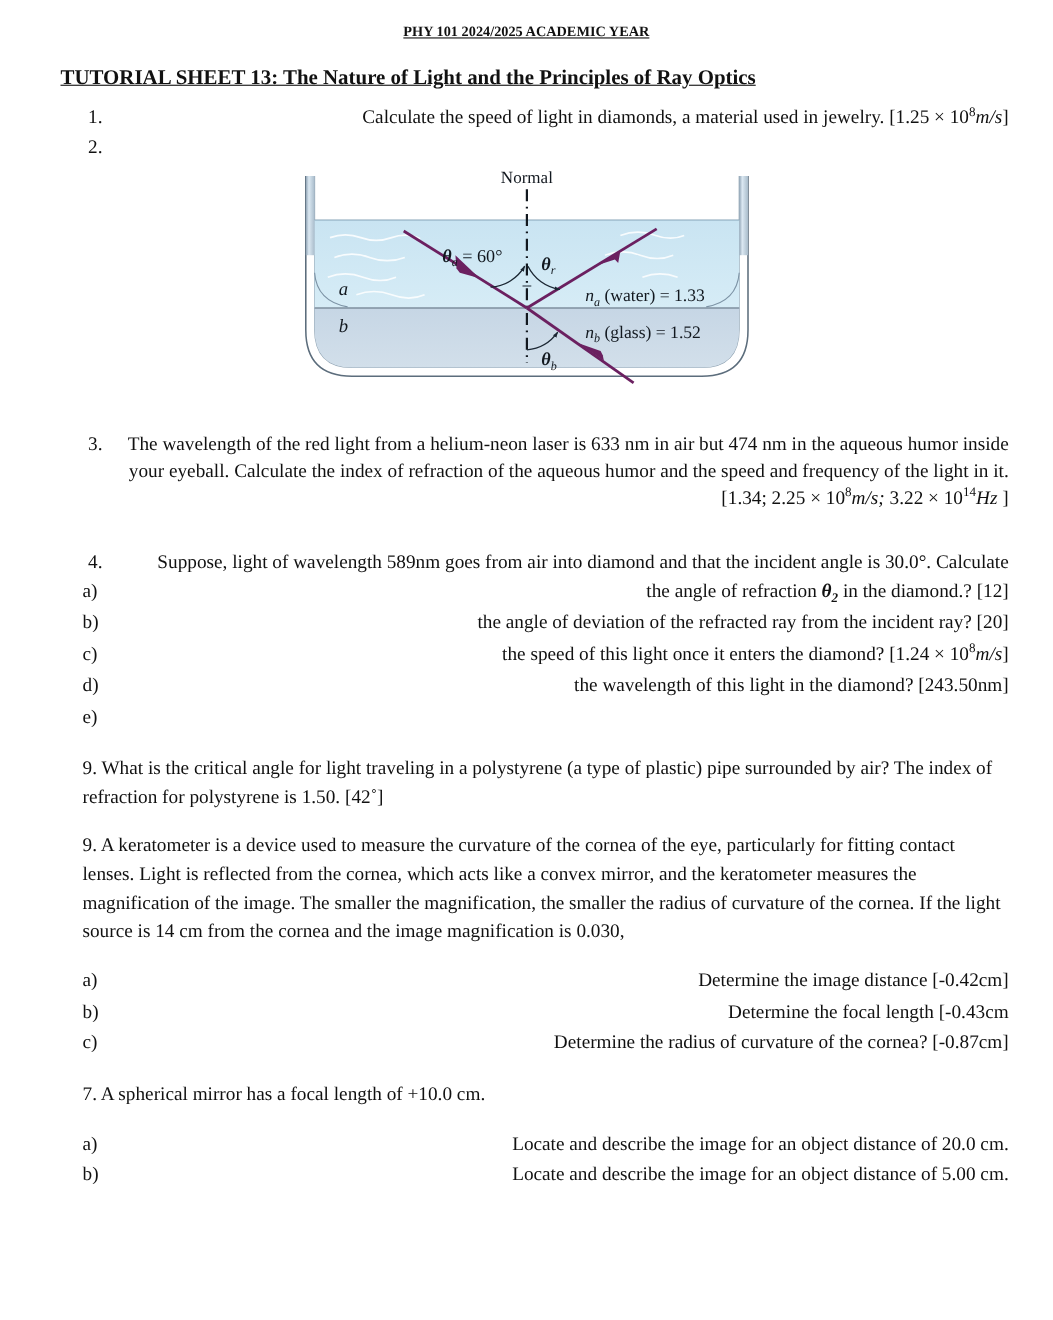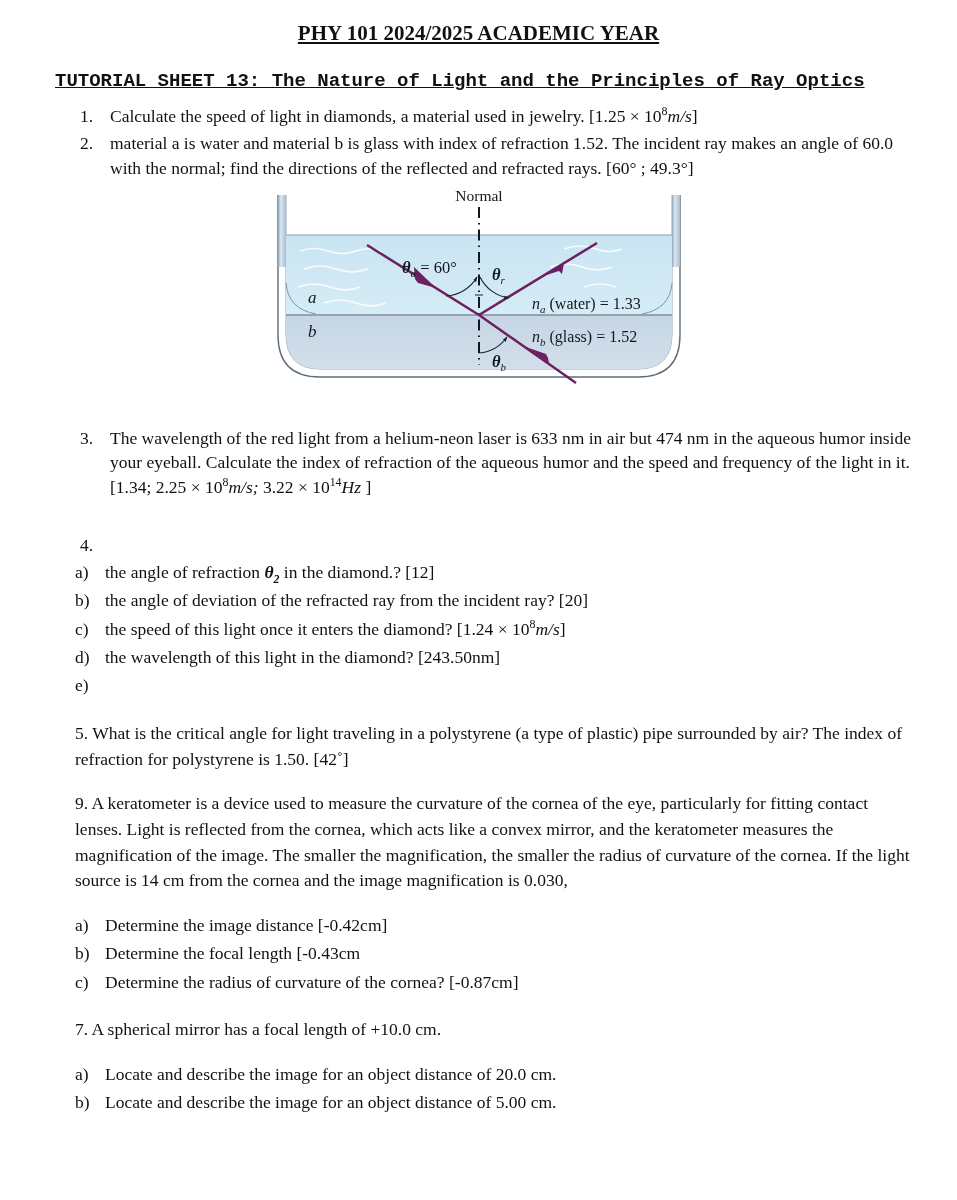--- a/index.html
+++ b/index.html
@@ -30,71 +30,71 @@
     font-weight: bold;
     font-size: 15.5px;
     letter-spacing: 0.1px;
     margin: 15px 0 0 0;
   }
   .hdr-line1 span { text-decoration: underline; }
 
   .hdr-line2 {
     text-align: center;
     font-weight: bold;
-    font-size: 21px;
+    font-size: 13px;
     margin: 21px 0 0 0;
     font-family: Liberation Serif, serif;
   }
   .hdr-line2 span { text-decoration: underline; }
 
   .sheet-title {
     font-weight: bold;
     font-size: 19px;
     margin: 23px 0 0 55px;
   }
-  .sheet-title span { text-decoration: underline; font-family: Liberation Mono, monospace; }
+  .sheet-title span { text-decoration: underline; }
 
   
   .qlist {
     margin: 12px 0 0 0;
     padding: 0;
     list-style: none;
   }
   .qitem {
     display: flex;
     font-size: 17.5px;
     line-height: 1.42;
     margin: 0 0 2px 0;
     padding: 0 40px 0 80px;
   }
   .qnum {
     width: 30px;
     flex: 0 0 30px;
     text-align: left;
   }
-  .qbody { flex: 1 1 auto; }
+  .qbody { flex: 1 1 auto; text-align: right; }
 
   
   .sublist {
     margin: 0;
     padding: 0;
     list-style: none;
   }
   .subitem {
     display: flex;
     font-size: 17.5px;
     line-height: 1.45;
     margin: 0 0 3px 0;
     padding: 0 40px 0 75px;
   }
   .sublabel {
     width: 30px;
     flex: 0 0 30px;
   }
-  .subbody { flex: 1 1 auto; }
+  .subbody { flex: 1 1 auto; text-align: right; }
 
   
   .para {
     font-size: 17.5px;
     line-height: 1.47;
     margin: 0 40px 0 75px;
     padding: 0;
   }
   .gap-sm { height: 12px; }
   .gap-md { height: 19px; }
@@ -145,22 +145,20 @@
 
   <ul class="qlist">
 
     <li class="qitem">
       <span class="qnum">1.</span>
       <span class="qbody"><span>Calculate the speed of light in diamonds, a material used in jewelry. </span><span>[1.25 </span><span class="times">×</span><span> 10</span><sup>8</sup><span class="mi">m/s</span><span>]</span></span>
     </li>
 
     <li class="qitem">
       <span class="qnum">2.</span>
-      <span class="qbody"><span>material a is water and material b is glass with index of refraction 1.52. The incident ray makes an</span>
-        <span>angle of 60.0 with the normal; find the directions of the reflected and refracted rays. [60° ; 49.3°]</span></span>
     </li>
   </ul>
 
   <div class="figure-wrap">
     <div class="figure">
       <svg width="430" height="215" viewBox="0 0 430 215">
         <defs>
           <linearGradient id="waterGrad" x1="0" y1="0" x2="0" y2="1">
             <stop offset="0%" stop-color="#c9e4f2"></stop>
             <stop offset="100%" stop-color="#d6ecf6"></stop>
@@ -265,20 +263,22 @@
         <span>humor inside your eyeball. Calculate the index of refraction of the aqueous humor and the speed and</span>
         <span>frequency of the light in it.  [1.34; 2.25 </span><span class="times">×</span><span> 10</span><sup>8</sup><span class="mi">m/s;</span><span>  3.22 </span><span class="times">×</span><span> 10</span><sup>14</sup><span class="mi">Hz</span><span> ]</span></span>
     </li>
   </ul>
 
   <div class="gap-md"></div>
 
   <ul class="qlist">
     <li class="qitem">
       <span class="qnum">4.</span>
+      <span class="qbody"><span>Suppose, light of wavelength 589nm goes from air into diamond and that the incident angle is 30.0°.</span>
+        <span>Calculate</span></span>
     </li>
   </ul>
 
   <ul class="sublist">
     <li class="subitem">
       <span class="sublabel">a)</span>
       <span class="subbody"><span>the angle of refraction </span><span class="mb">θ</span><sub class="mb">2</sub><span> in the diamond.? [12]</span></span>
     </li>
 
     <li class="subitem">
@@ -297,21 +297,21 @@
     </li>
 
     <li class="subitem">
       <span class="sublabel">e)</span>
     </li>
   </ul>
 
   <div class="gap-md"></div>
 
   <div class="para">
-    <span>5. What is the critical angle for light traveling in a polystyrene (a type of plastic) pipe surrounded by air?</span>
+    <span>9. What is the critical angle for light traveling in a polystyrene (a type of plastic) pipe surrounded by air?</span>
     <span>The index of refraction for polystyrene is 1.50.    [42</span><span>˚</span><span>]</span>
   </div>
 
   <div class="gap-md"></div>
 
   <div class="para">
     <span>9. A keratometer is a device used to measure the curvature of the cornea of the eye, particularly for</span>
     <span>fitting contact lenses. Light is reflected from the cornea, which acts like a convex mirror, and the</span>
     <span>keratometer measures the magnification of the image. The smaller the magnification, the smaller the</span>
     <span>radius of curvature of the cornea. If the light source is 14 cm from the cornea and the image</span>

